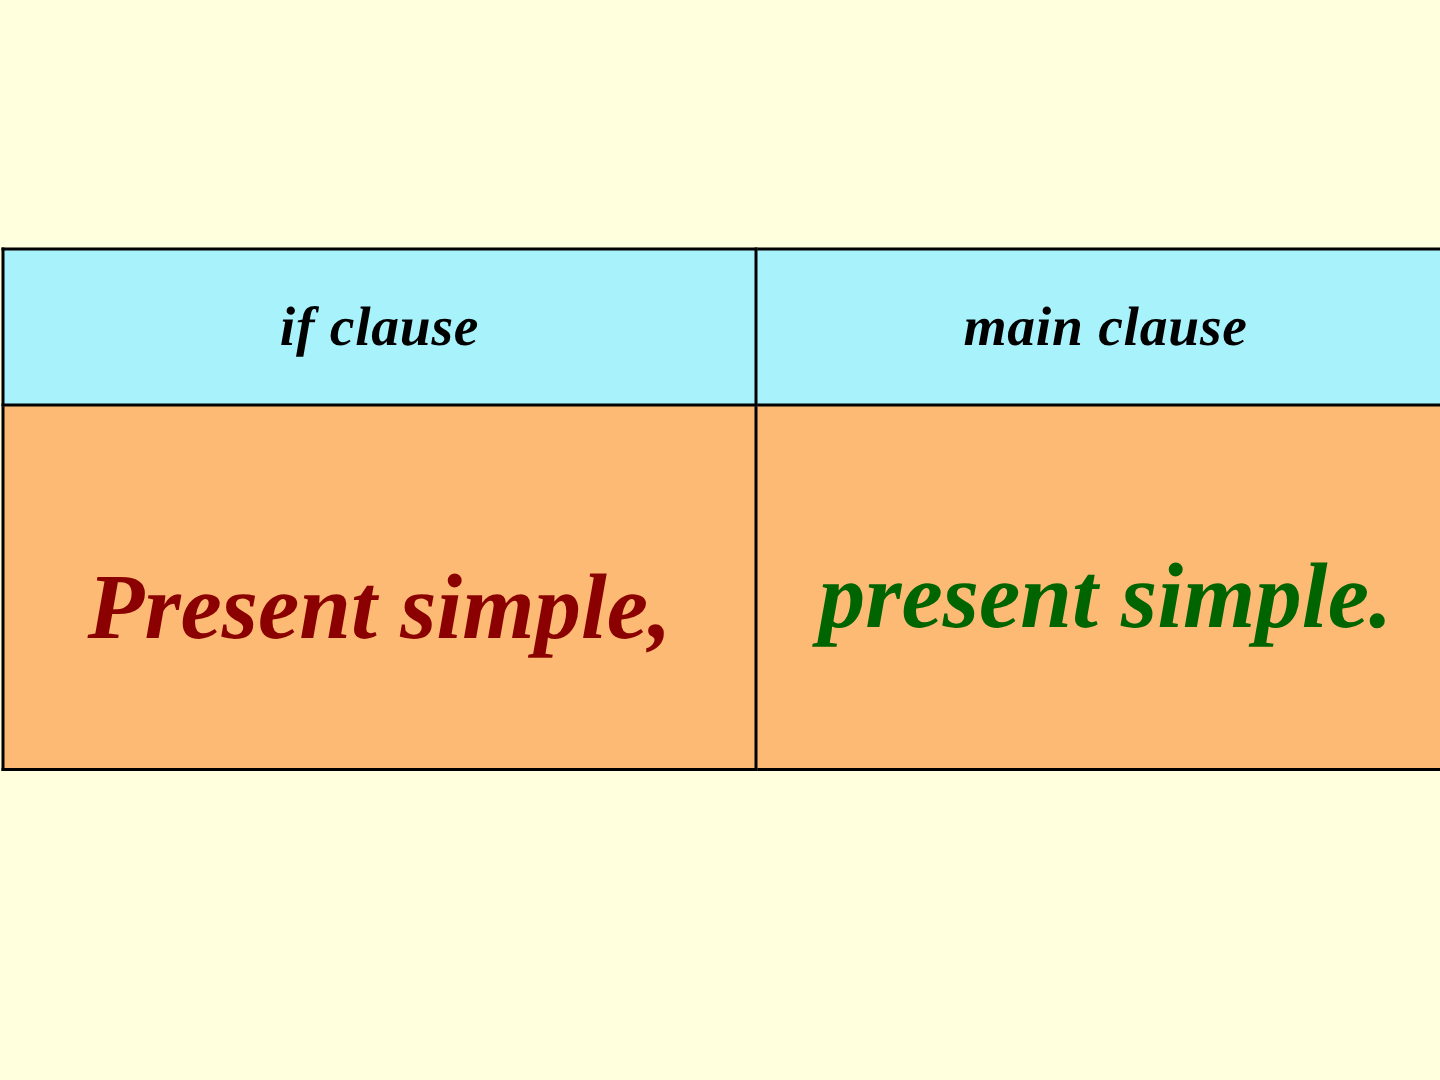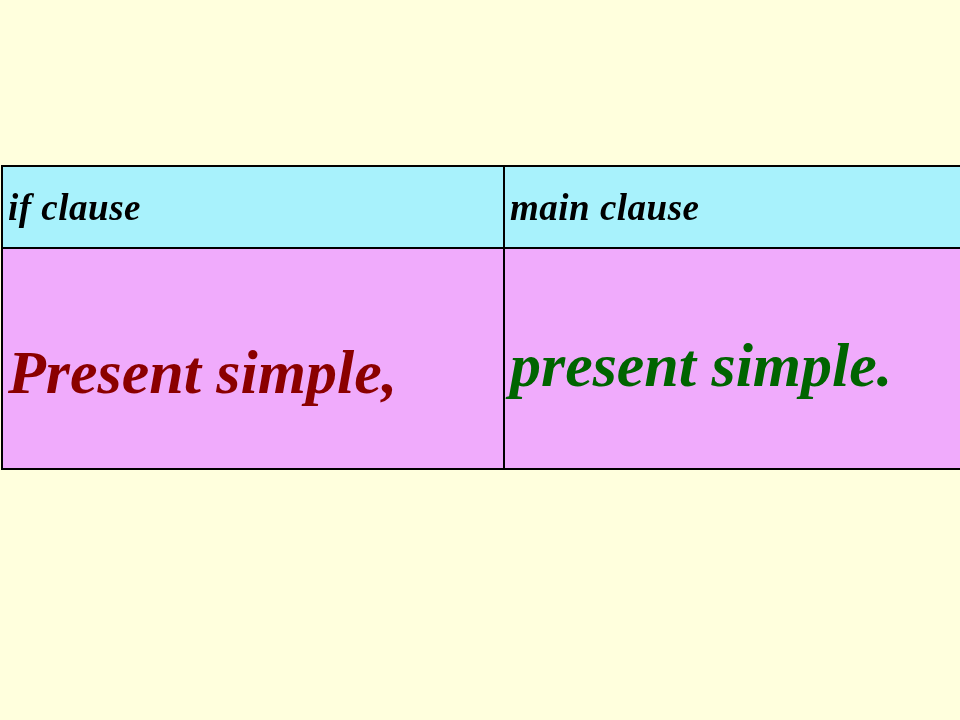--- a/index.html
+++ b/index.html
@@ -30,24 +30,24 @@
     position: absolute;
     left: 1px;
     top: 165px;
     width: 968px;           
     border-collapse: collapse;
     table-layout: fixed;
   }
 
   .grammar-table td {
     border: 2px solid #000000;
-    padding: 5px;
+    padding: 16px;
     margin: 12px;
     vertical-align: middle;
-    text-align: left;
+    text-align: center;
   }
 
   .col-if   { width: 502px; }
   .col-main { width: 466px; }
 
   
   .header-row td {
     background: #a8f2fc;
     height: 70px;
   }
@@ -59,21 +59,21 @@
     font-weight: bold;
     font-size: 37px;
     line-height: 1;
     color: #000000;
     letter-spacing: 0.5px;
     white-space: nowrap;
   }
 
   
   .body-row td {
-    background: #f0abfc;
+    background: #fdba74;
     height: 209px;
   }
 
   .clause-text {
     display: block;
     font-family: "Liberation Serif", "DejaVu Serif", serif;
     font-style: italic;
     font-weight: bold;
     line-height: 1;
     white-space: nowrap;

